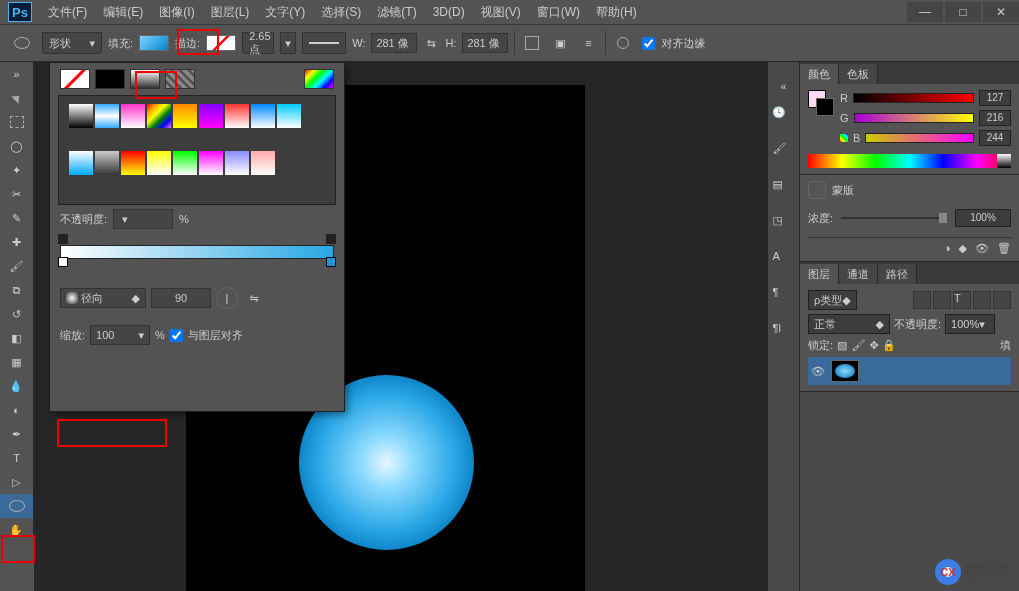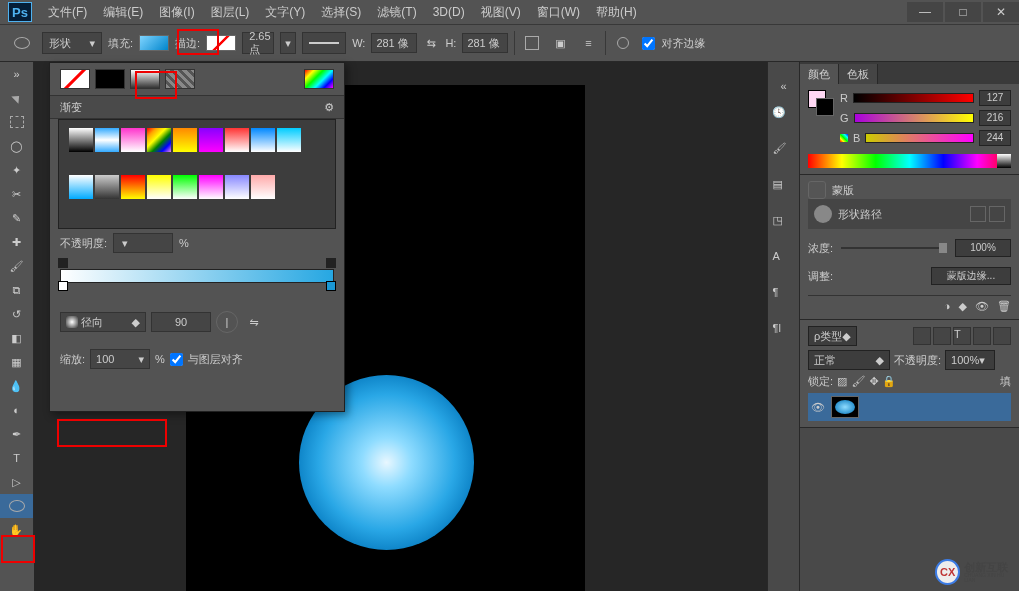--- a/index.html
+++ b/index.html
@@ -68,21 +68,21 @@
 .prop-row .slider-track{ flex:1; height:2px; background:#333; margin:0 8px; position:relative;}
 .prop-row .slider-track::after{content:'';position:absolute;right:0;top:-4px;width:8px;height:10px;background:#888;}
 .prop-row .val{ width:56px; height:18px; background:#3d3d3d; border:1px solid #222; text-align:center; line-height:16px; font-size:10px;}
 .layers-top{ display:flex; gap:4px; align-items:center; margin-bottom:4px;}
 .layers-top .drop{ height:20px; background:#3d3d3d; border:1px solid #222; padding:0 5px; font-size:11px; display:flex; align-items:center;}
 .layers-icons{ display:flex; gap:2px; flex:1; justify-content:flex-end;}
 .layers-icons .li{ width:18px; height:18px; border:1px solid #333; background:#454545;}
 
 
 .watermark { position:absolute; right:4px; bottom:4px; width:80px; height:30px; display:flex; align-items:center; gap:4px; z-index:50; opacity:.9;}
-.watermark .wm-logo{width:26px;height:26px;border-radius:50%;border:2px solid #3b82f6;display:flex;align-items:center;justify-content:center;color:#c33;font-weight:bold;background:#fff;}
+.watermark .wm-logo{width:26px;height:26px;border-radius:50%;border:8px solid #3b82f6;display:flex;align-items:center;justify-content:center;color:#c33;font-weight:bold;background:#fff;}
 .watermark .wm-txt{font-size:9px; color:#444; line-height:1;}
 
 
 .i-ellipse{width:16px;height:12px;border:1px solid #aaa;border-radius:50%;}
 .i-arrow{width:0;height:0;border-left:6px solid #aaa;border-top:5px solid transparent;border-bottom:5px solid transparent;}
 .i-square{width:14px;height:14px;border:1px solid #aaa;}
 .i-gear{width:12px;height:12px;border:1px solid #aaa;border-radius:50%;}
 </style>
 </head>
 <body>
@@ -184,24 +184,20 @@
 </div>
 
 <div class="grad-popup">
   <div class="top-row">
     <div class="swatch-btn" style="background:linear-gradient(135deg,#fff,#fff 45%,#f00 46%,#f00 54%,#fff 55%)"></div>
     <div class="swatch-btn" style="background:#000"></div>
     <div class="swatch-btn" style="background:linear-gradient(#fff,#333)"></div>
     <div class="swatch-btn" style="background:repeating-linear-gradient(45deg,#888,#888 3px,#555 3px,#555 6px)"></div>
     <div style="flex:1"></div>
     <div class="swatch-btn" style="background:linear-gradient(135deg,red,yellow,lime,cyan,blue,magenta)"></div>
-  </div>
-  <div class="section-hdr">
-    <span>渐变</span>
-    <span>⚙</span>
   </div>
   <div class="presets" id="presets">
       <div class="preset" style="background: linear-gradient(rgb(255, 255, 255), rgb(0, 0, 0));"></div>
       <div class="preset" style="background: linear-gradient(rgb(51, 170, 255), rgb(255, 255, 255), rgb(51, 170, 255));"></div>
       <div class="preset" style="background: linear-gradient(rgb(255, 51, 204), rgb(255, 255, 255));"></div>
       <div class="preset" style="background: linear-gradient(135deg, red, orange, yellow, green, blue, violet);"></div>
       <div class="preset" style="background: linear-gradient(rgb(255, 136, 0), rgb(255, 255, 0));"></div>
       <div class="preset" style="background: linear-gradient(rgb(136, 0, 255), rgb(255, 0, 255));"></div>
       <div class="preset" style="background: linear-gradient(rgb(255, 51, 51), rgb(255, 255, 255));"></div>
       <div class="preset" style="background: linear-gradient(rgb(0, 136, 255), rgb(255, 255, 255));"></div>
@@ -291,52 +287,44 @@
                 <div class="cval">244</div>
               </div>
           </div>
         </div>
         <div class="spectrum"></div>
       </div>
     </div>
 
     <div class="panel">
       <div class="body">
-        <div style="display:flex;align-items:center;gap:6px;">
+        <div style="display:flex;align-items:center;gap:6px;margin-bottom:6px">
           <div style="width:18px;height:18px;border:1px solid #666;border-radius:3px;background:#555"></div>
           <span>蒙版</span>
-        </div>
-        <div style="display:flex;align-items:center;gap:6px;background:#454545;padding:6px">
-          <div style="width:18px;height:18px;border-radius:50%;background:#888"></div>
-          <span>形状路径</span>
-          <div style="margin-left:auto;display:flex;gap:3px">
-            <div style="width:16px;height:16px;border:1px solid #666"></div>
-            <div style="width:16px;height:16px;border:1px solid #666"></div>
-          </div>
         </div>
         <div class="prop-row">
           <span>浓度:</span>
           <div class="slider-track"></div>
           <div class="val">100%</div>
-        </div>
-        <div class="prop-row">
-          <span>调整:</span>
-          <div style="flex:1"></div>
-          <div class="val" style="width:80px">蒙版边缘...</div>
         </div>
         <div style="display:flex;justify-content:flex-end;gap:8px;border-top:1px solid #333;padding-top:4px">
           <span>◑</span>
           <span>◆</span>
           <span>👁</span>
           <span>🗑</span>
         </div>
       </div>
     </div>
 
     <div class="panel">
+      <div class="tabs">
+        <div class="tab active">图层</div>
+        <div class="tab">通道</div>
+        <div class="tab">路径</div>
+      </div>
       <div class="body">
         <div class="layers-top">
           <div class="drop">ρ <span>类型</span> ◆</div>
           <div class="layers-icons">
             <div class="li"></div>
             <div class="li"></div>
             <div class="li">T</div>
             <div class="li"></div>
             <div class="li"></div>
           </div>

